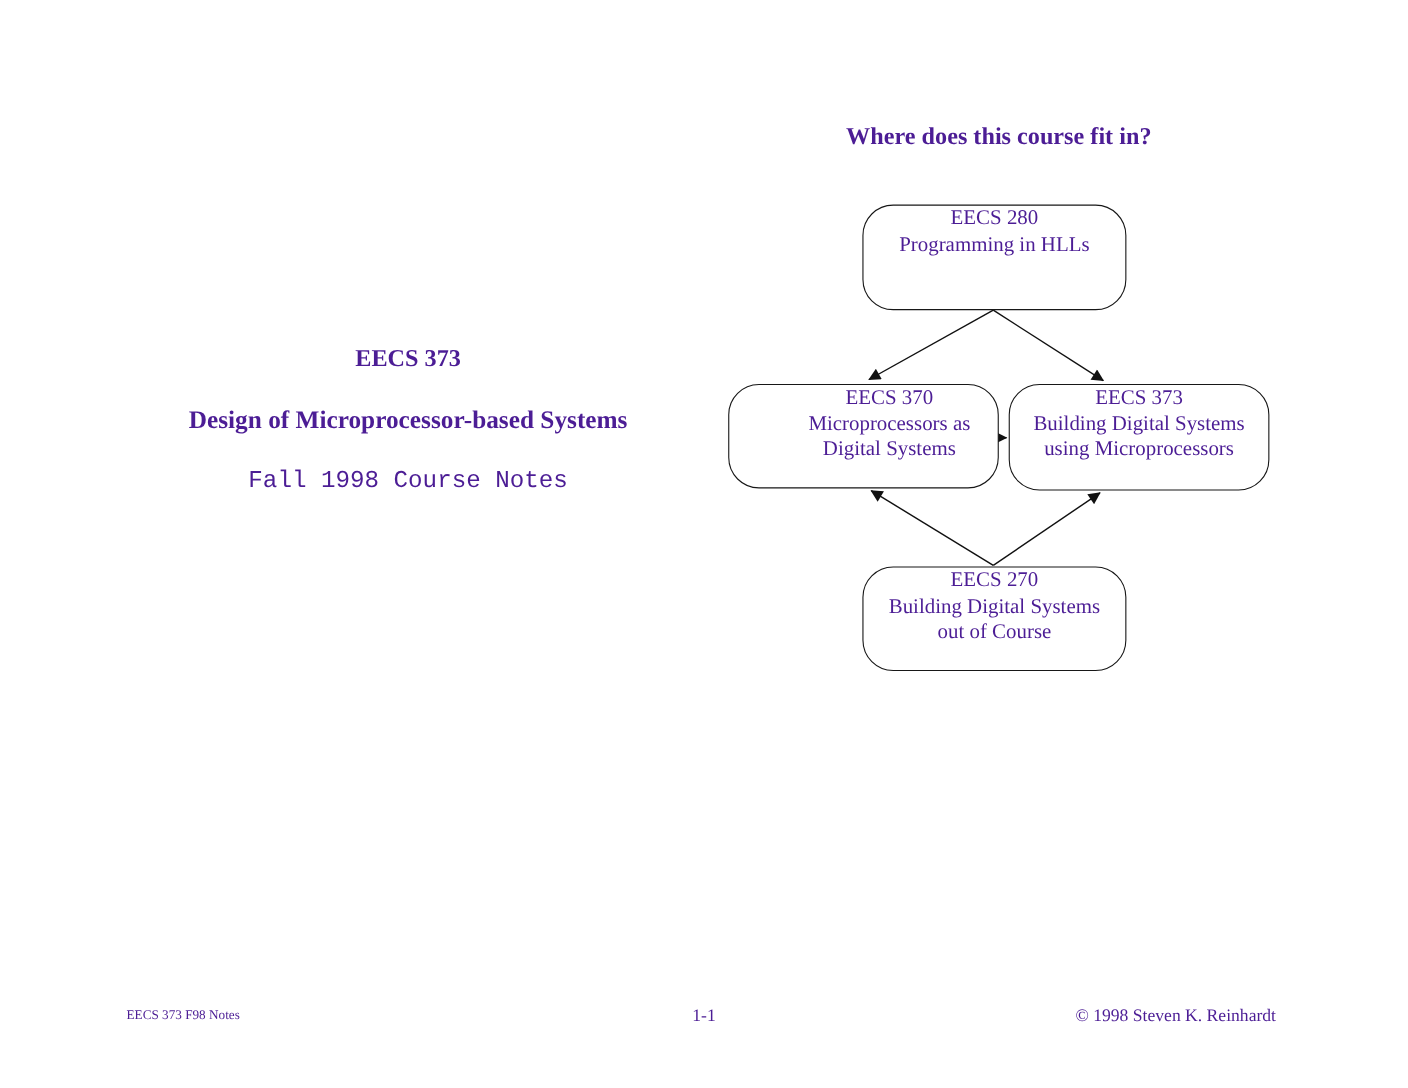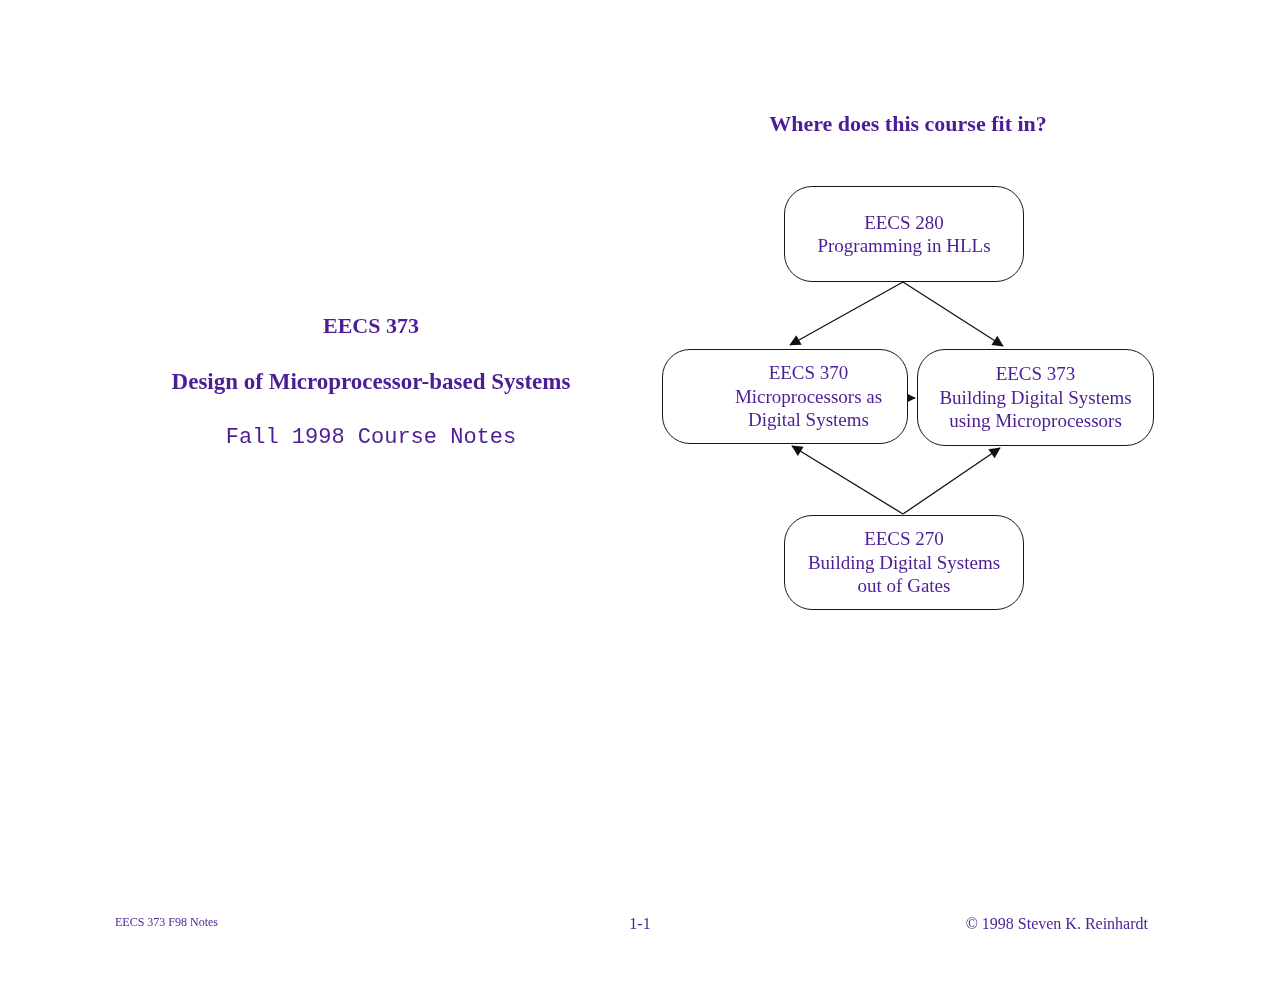--- a/index.html
+++ b/index.html
@@ -35,21 +35,20 @@
   .tb-author  { top: 480px; font-size: 22px; }
 
   
   .node {
     position: absolute;
     border: 1.4px solid #171717;
     border-radius: 28px;
     background: #ffffff;
     display: flex;
     flex-direction: column;
-    justify-content: center;
     align-items: center;
     text-align: center;
     font-size: 19px;
     line-height: 23.5px;
     z-index: 2;
   }
   .node span { display: block; }
   .node-280 { left: 784px; top: 186px; width: 238px; height: 94px; }
   .node-370 { left: 662px; top: 349px; width: 197px; height: 93px; padding-left: 47px; }
   .node-373 { left: 917px; top: 349px; width: 235px; height: 95px; }
@@ -64,21 +63,21 @@
     pointer-events: none;
   }
   .edges-svg line {
     stroke: #111111;
     stroke-width: 1.3px;
   }
 
   
   .footer-left   { left: 115px;  top: 915px; font-size: 12px; }
   .footer-center { left: 640px;  top: 915px; font-size: 16px; }
-  .footer-right  { right: 132px; top: 915px; font-size: 16px; }
+  .footer-right  { right: 120px; top: 915px; font-size: 16px; }
 </style>
 </head>
 <body>
 
 <div class="page">
 
   <div class="abs centered-x slide-title">Where does this course fit in?</div>
 
   <div class="abs centered-x tb-line tb-code">EECS 373</div>
   <div class="abs centered-x tb-line tb-title">Design of Microprocessor-based Systems</div>
@@ -110,20 +109,20 @@
 
   <div class="node node-373">
     <span>EECS 373</span>
     <span>Building Digital Systems</span>
     <span>using Microprocessors</span>
   </div>
 
   <div class="node node-270">
     <span>EECS 270</span>
     <span>Building Digital Systems</span>
-    <span>out of Gates</span>
+    <span>out of Course</span>
   </div>
 
   <div class="abs footer-left">EECS 373 F98 Notes</div>
   <div class="abs centered-x footer-center">1-1</div>
   <div class="abs footer-right">© 1998 Steven K. Reinhardt</div>
 
 </div>
 
 </body></html>

